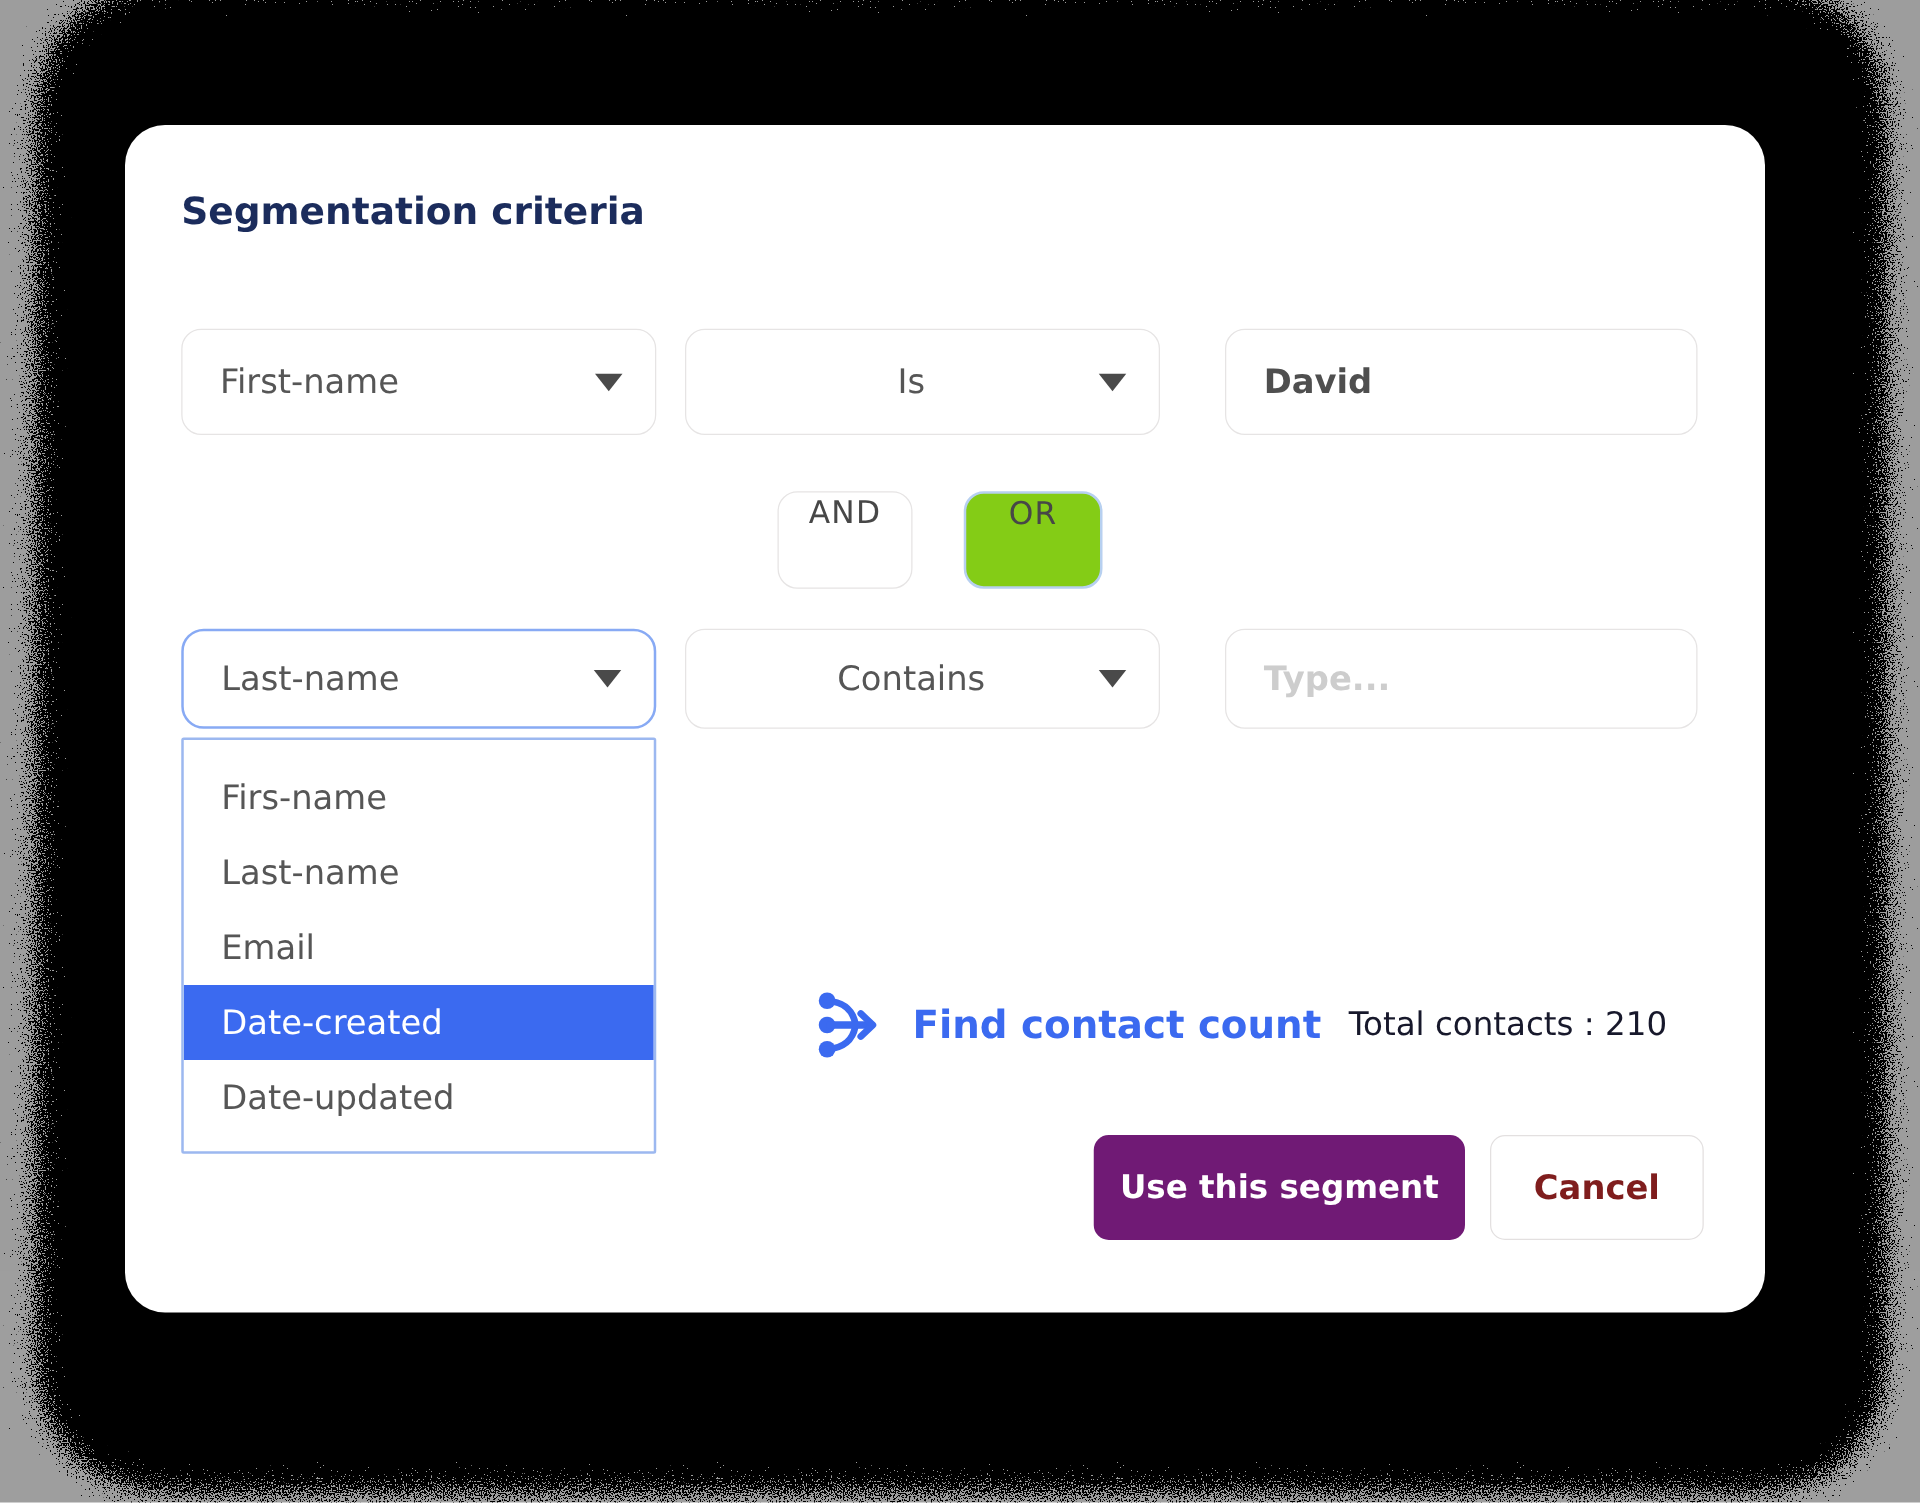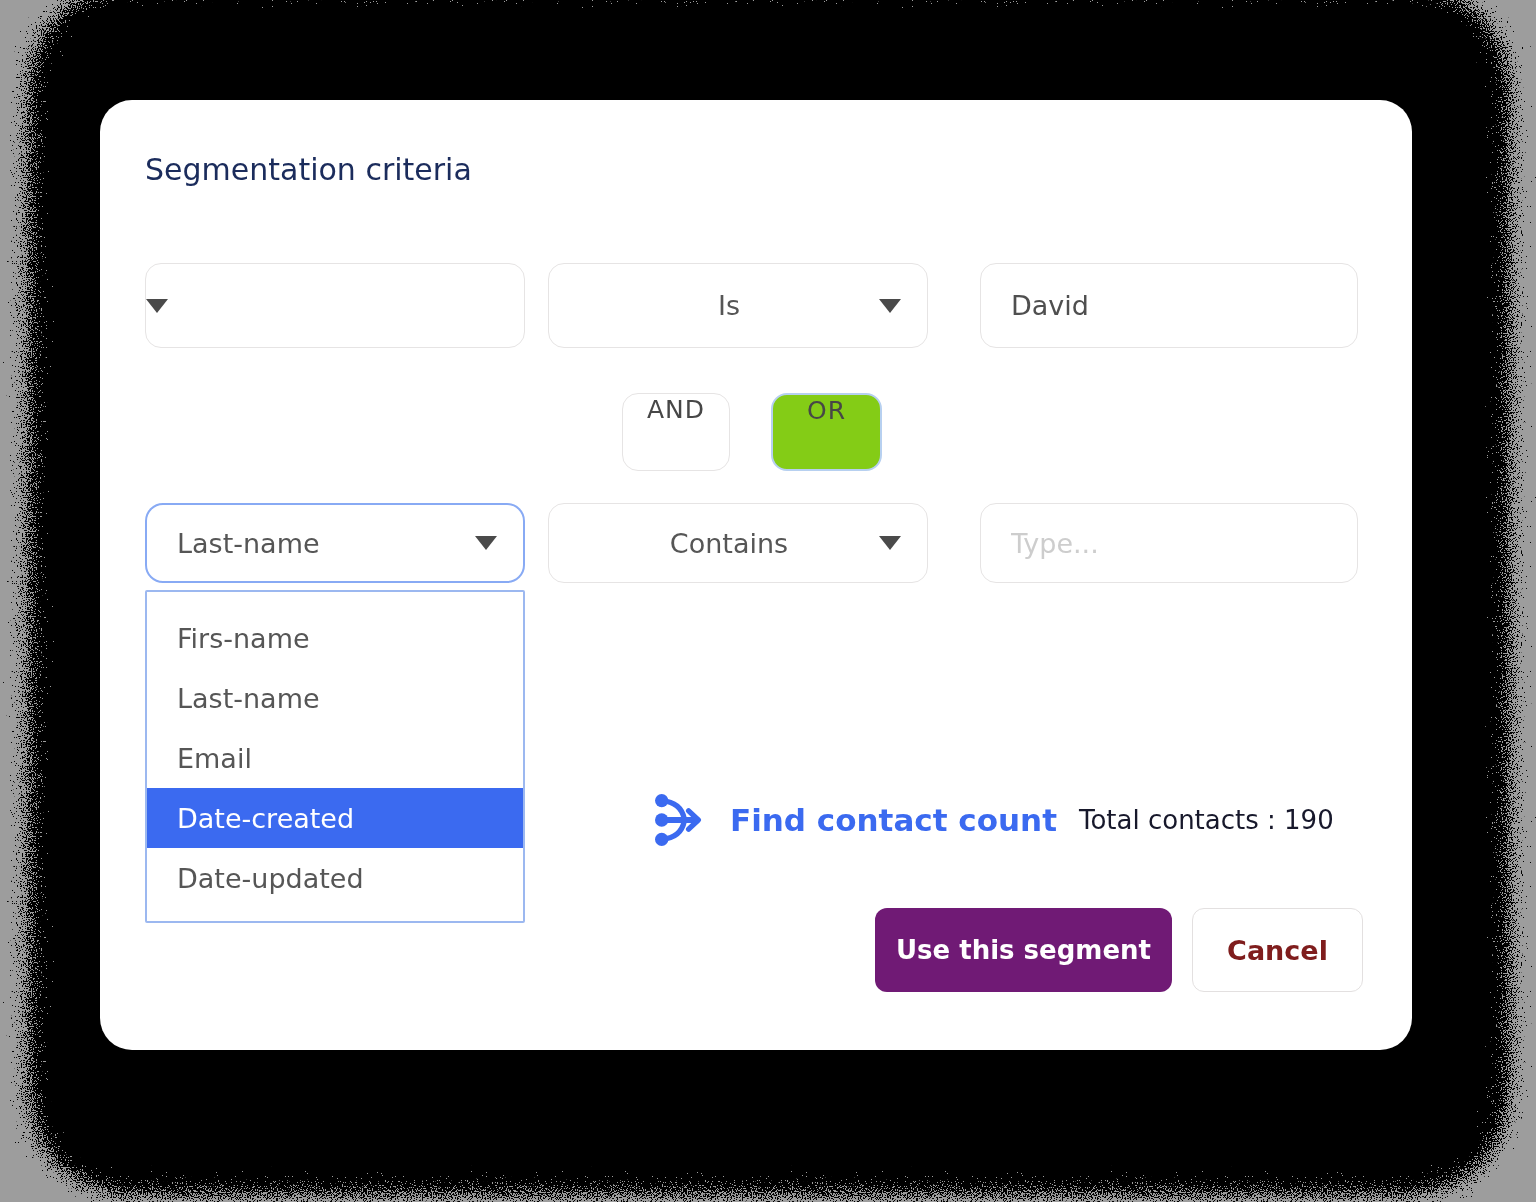--- a/index.html
+++ b/index.html
@@ -7,21 +7,21 @@
     width:1536px;height:1202px;position:relative;overflow:hidden;
     font-family:"DejaVu Sans","Liberation Sans",sans-serif;
   }
   .spray{position:absolute;left:0;top:0;width:1536px;height:1202px;z-index:0;}
   .card{
     position:absolute;left:100px;top:100px;width:1312px;height:950px;
     background:#ffffff;border-radius:32px;z-index:2;
   }
   .panel-title{
     position:absolute;left:45px;top:52px;margin:0;
-    font-size:30px;font-weight:400;color:#1b2c5c;letter-spacing:0px;
+    font-size:30px;font-weight:700;color:#1b2c5c;letter-spacing:0px;
   }
   .fieldbox{
     position:absolute;height:85px;width:380px;box-sizing:border-box;
     background:#fff;border:1.5px solid #e6e4e4;border-radius:16px;
     display:flex;align-items:center;
   }
   .fieldbox .sel-text{
     padding-left:30px;font-size:27px;color:#565656;flex:1;
   }
   .caret{
@@ -32,21 +32,21 @@
   .textinput{
     position:absolute;height:85px;width:378px;box-sizing:border-box;
     background:#fff;border:1.5px solid #e6e4e4;border-radius:16px;
     padding:0 0 0 30px;font-size:27px;color:#4f4f4f;outline:none;
     font-family:"DejaVu Sans","Liberation Sans",sans-serif;
   }
   .textinput::placeholder{color:#cdcdcd;}
   .row1{top:163px;}
   .col1{left:45px;}
   .col2{left:448px;text-align:center;}
-  .col3{left:880px;}
+  .col3{left:880px;font-weight:bold;}
   .logic-btn{
     position:absolute;top:293px;height:78px;box-sizing:border-box;
     border-radius:16px;border:1.5px solid #e6e4e4;background:#fff;
     font-size:25px;color:#474747;letter-spacing:1px;
     display:flex;align-items:flex-start;justify-content:center;cursor:pointer;
     font-family:"DejaVu Sans","Liberation Sans",sans-serif;
   }
   .and-btn{left:522px;width:108px;}
   .or-btn{left:671px;width:111px;background:#84cc16;border:2px solid #b7d0f0;}
   .row2{top:403px;height:80px;}
@@ -110,20 +110,21 @@
   </defs>
   <rect x="28" y="-15" width="1482" height="1210" rx="95" fill="#000000" opacity="0.38" filter="url(#softHalo)"></rect>
   <rect x="28" y="-15" width="1482" height="1210" rx="95" fill="#000000" filter="url(#dissolve)"></rect>
 </svg>
 
 <div class="card">
 
   <h1 class="panel-title">Segmentation criteria</h1>
 
   <div class="fieldbox row1 col1">
+    <span class="sel-text">First-name</span>
     <span class="caret"></span>
   </div>
   <div class="fieldbox row1 col2">
     <span class="sel-text">Is</span>
     <span class="caret"></span>
   </div>
   <input class="textinput row1 col3" type="text" value="David" style="">
 
   <button class="logic-btn and-btn">
     <span>AND</span>
@@ -156,21 +157,21 @@
         <circle cx="9" cy="8" r="6.2" stroke="none"></circle>
         <circle cx="9" cy="26" r="6.2" stroke="none"></circle>
         <circle cx="9" cy="44" r="6.2" stroke="none"></circle>
         <path d="M9 8 C 22 9, 28 15, 30 25" fill="none" stroke-width="5" stroke-linecap="round"></path>
         <path d="M9 44 C 22 43, 28 37, 30 27" fill="none" stroke-width="5" stroke-linecap="round"></path>
         <path d="M11 26 H 40" fill="none" stroke-width="5.5" stroke-linecap="round"></path>
         <path d="M34 17.5 L 43 26 L 34 34.5" fill="none" stroke-width="5" stroke-linecap="round" stroke-linejoin="round"></path>
       </g>
     </svg>
     <span class="find-link">Find contact count</span>
-    <span class="total-text">Total contacts : 190</span>
+    <span class="total-text">Total contacts : 210</span>
   </div>
 
   <button class="action-btn primary-btn">
     <span>Use this segment</span>
   </button>
   <button class="action-btn secondary-btn">
     <span>Cancel</span>
   </button>
 
 </div>

